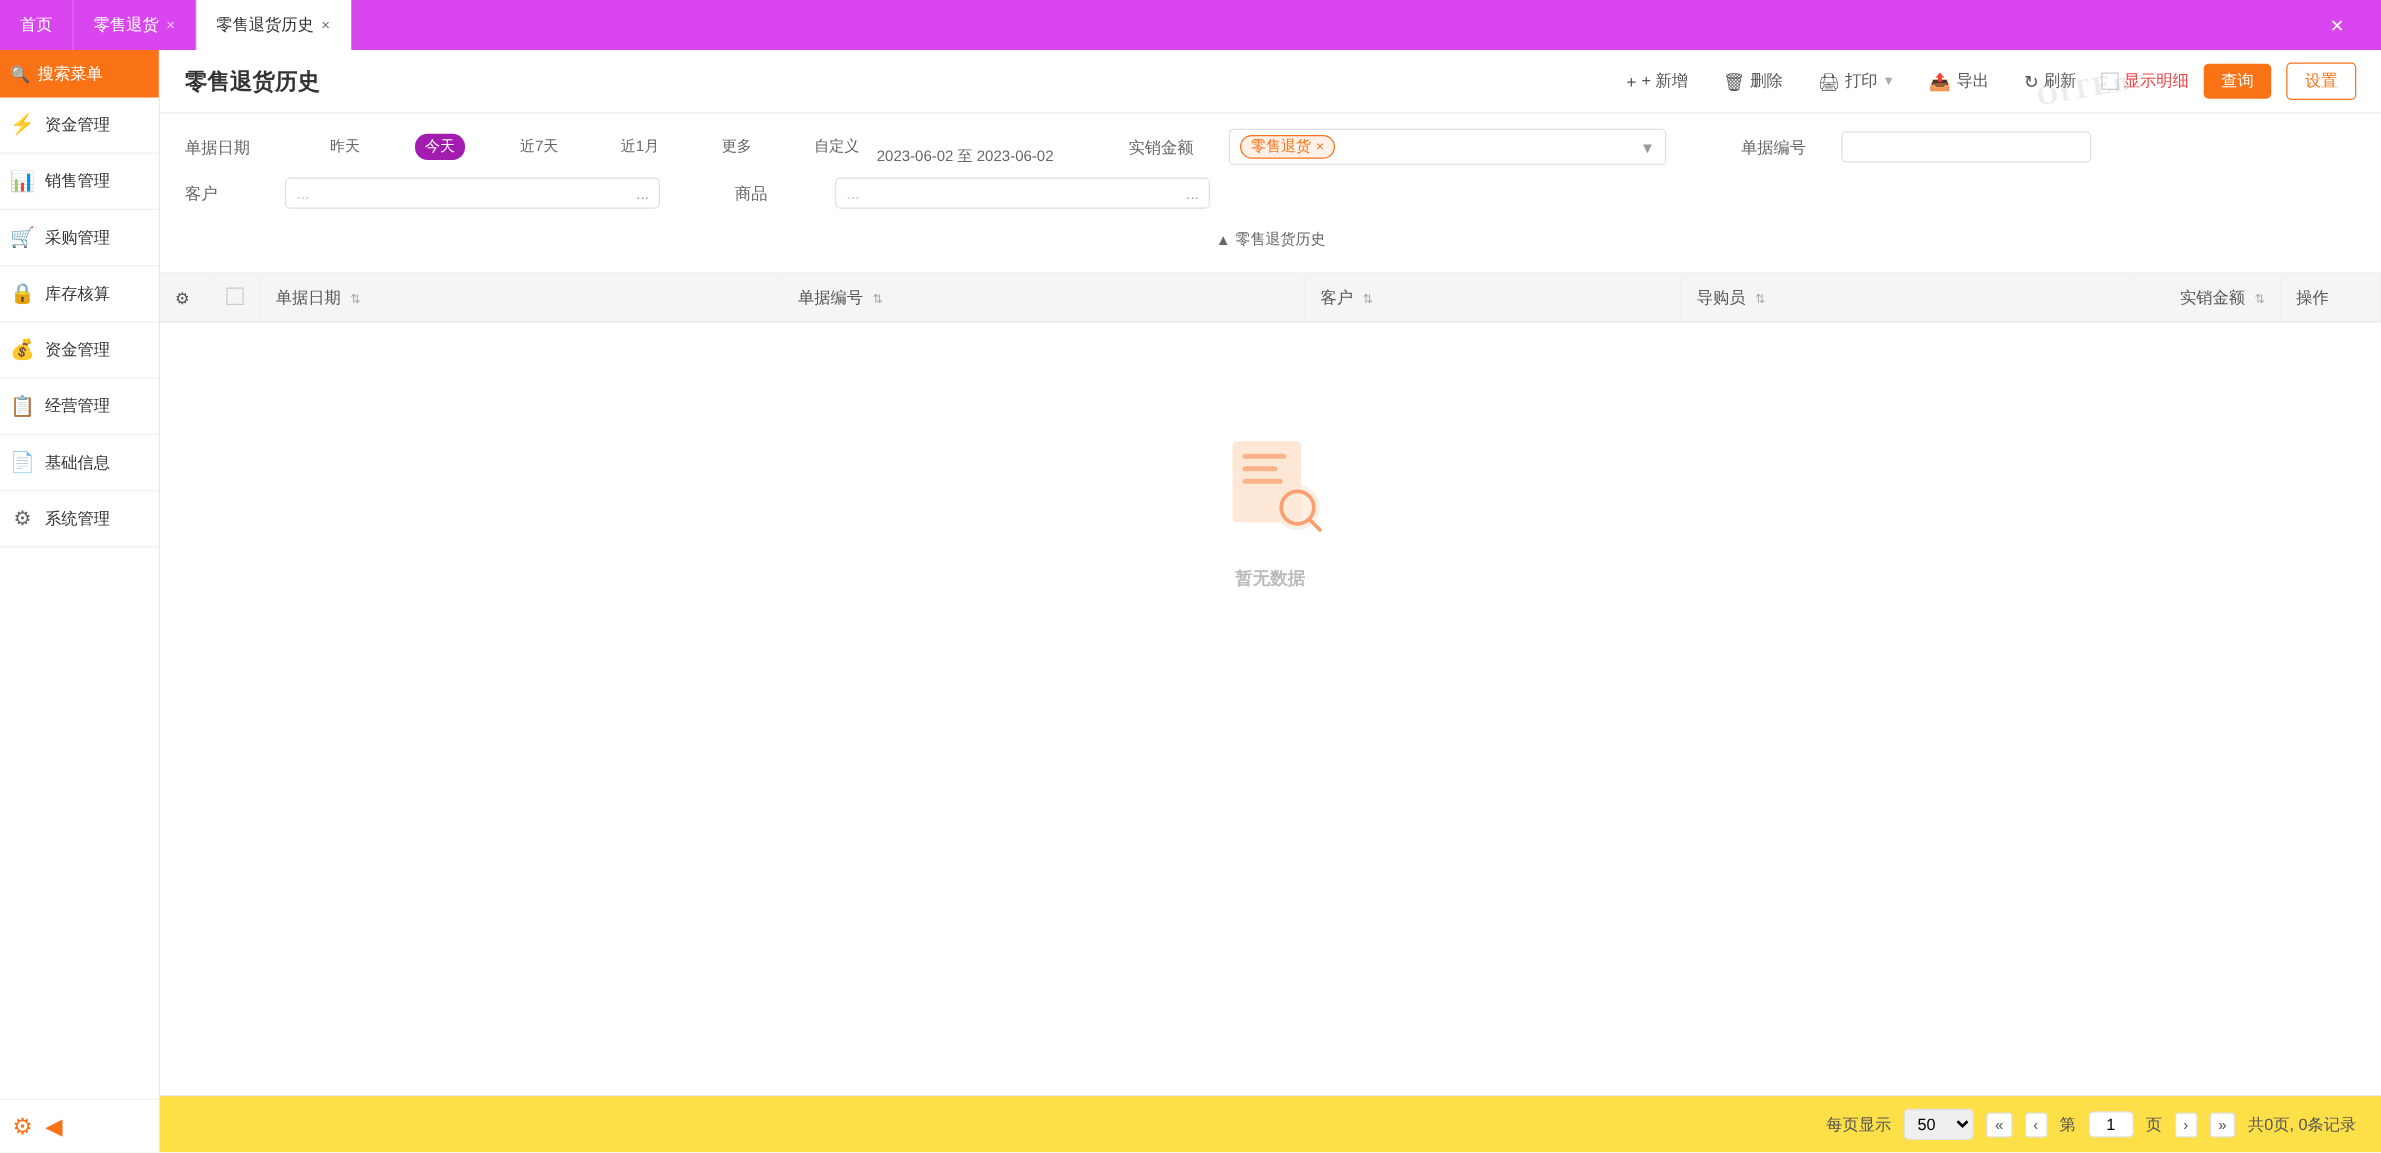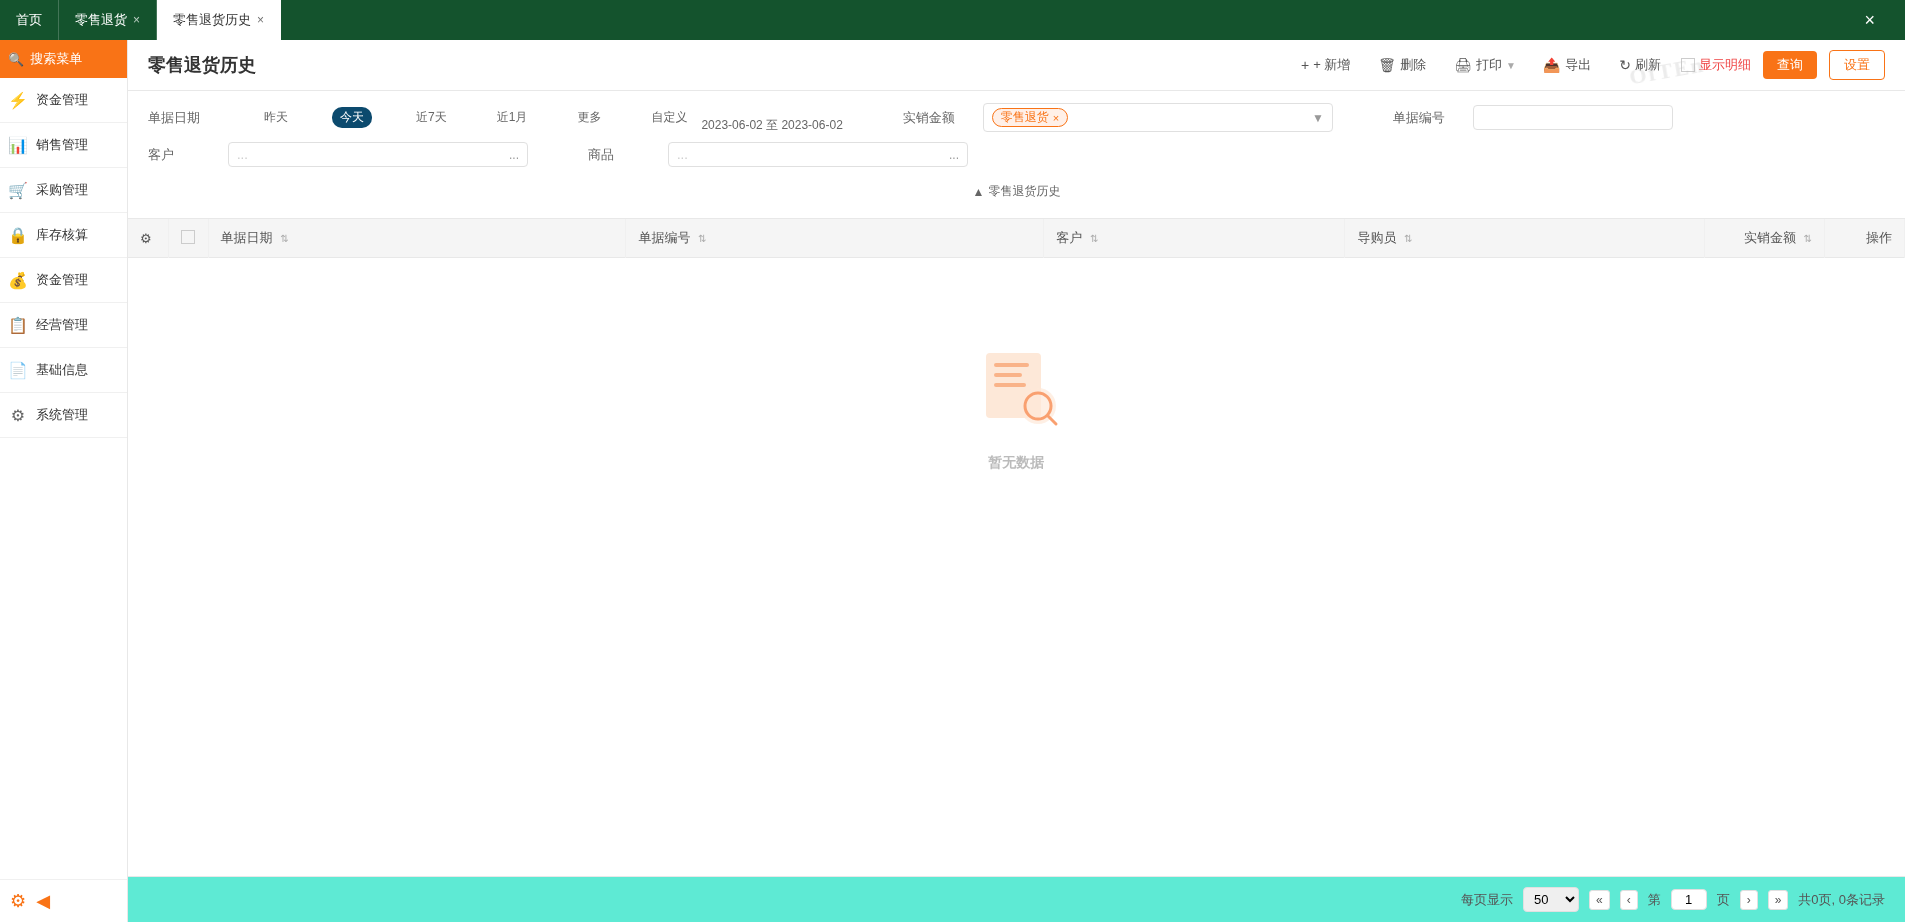--- a/index.html
+++ b/index.html
@@ -1,20 +1,20 @@
 <!DOCTYPE html>
 <html><head>
   <meta charset="utf-8">
   <style>
     * { box-sizing: border-box; margin: 0; padding: 0; font-family: 'Microsoft YaHei', Arial, sans-serif; }
     body { background: #f5f5f5; overflow: hidden; height: 922px; width: 1905px; display: flex; flex-direction: column; }
 
     
     .top-bar {
-      background: #14532d;
+      background: #d946ef;
       height: 40px;
       display: flex;
       align-items: center;
       padding: 0 0 0 0;
       flex-shrink: 0;
     }
     .top-bar-tabs {
       display: flex;
       align-items: stretch;
       height: 100%;
@@ -217,21 +217,21 @@
       gap: 8px;
     }
     .date-chip {
       font-size: 12px;
       color: #666;
       cursor: pointer;
       padding: 2px 6px;
       margin-left: 30px;
     }
     .date-chip.active {
-      background: #0c4a6e;
+      background: #a21caf;
       color: #fff;
       border-radius: 10px;
       padding: 2px 8px;
     }
     .date-range {
       font-size: 12px;
       color: #666;
       margin-top: 16px;
     }
     .type-input {
@@ -340,21 +340,21 @@
       color: #bbb;
       font-weight: bold;
     }
 
     
     .pagination-bar {
       display: flex;
       align-items: center;
       justify-content: flex-end;
       padding: 10px 20px;
-      background: #5eead4;
+      background: #fde047;
       border-top: 1px solid #e8e8e8;
       gap: 10px;
       font-size: 13px;
       color: #555;
       flex-shrink: 0;
     }
     .page-size-select {
       border: 1px solid #e0e0e0;
       border-radius: 4px;
       padding: 3px 6px;
@@ -568,21 +568,21 @@
               <span class="sort-icon">⇅</span>
             </th>
             <th>
               <span>导购员</span>
               <span class="sort-icon">⇅</span>
             </th>
             <th style="text-align:right; width:120px;">
               <span>实销金额</span>
               <span class="sort-icon">⇅</span>
             </th>
-            <th class="th-ops" style="width:80px;text-align:right;">操作</th>
+            <th class="th-ops" style="width:80px;">操作</th>
           </tr>
         </thead>
         <tbody>
 
           <tr>
             <td colspan="8">
               <div class="empty-state">
 
                 <svg class="empty-icon" viewBox="0 0 100 100" xmlns="http://www.w3.org/2000/svg">
                   <rect x="20" y="15" width="55" height="65" rx="4" fill="#fde8d8"></rect>

